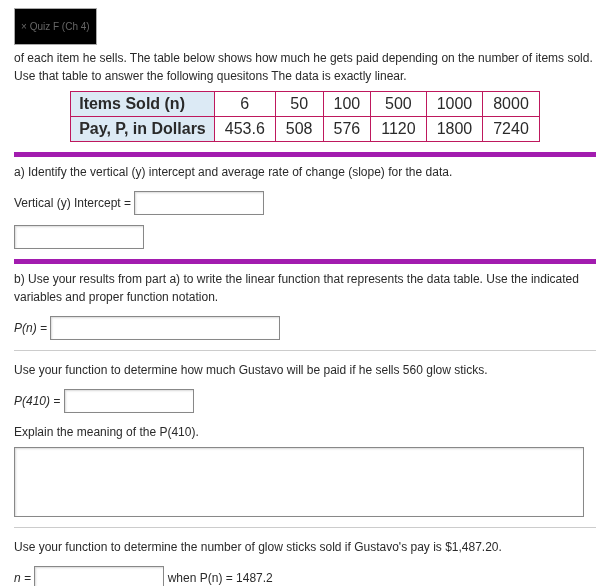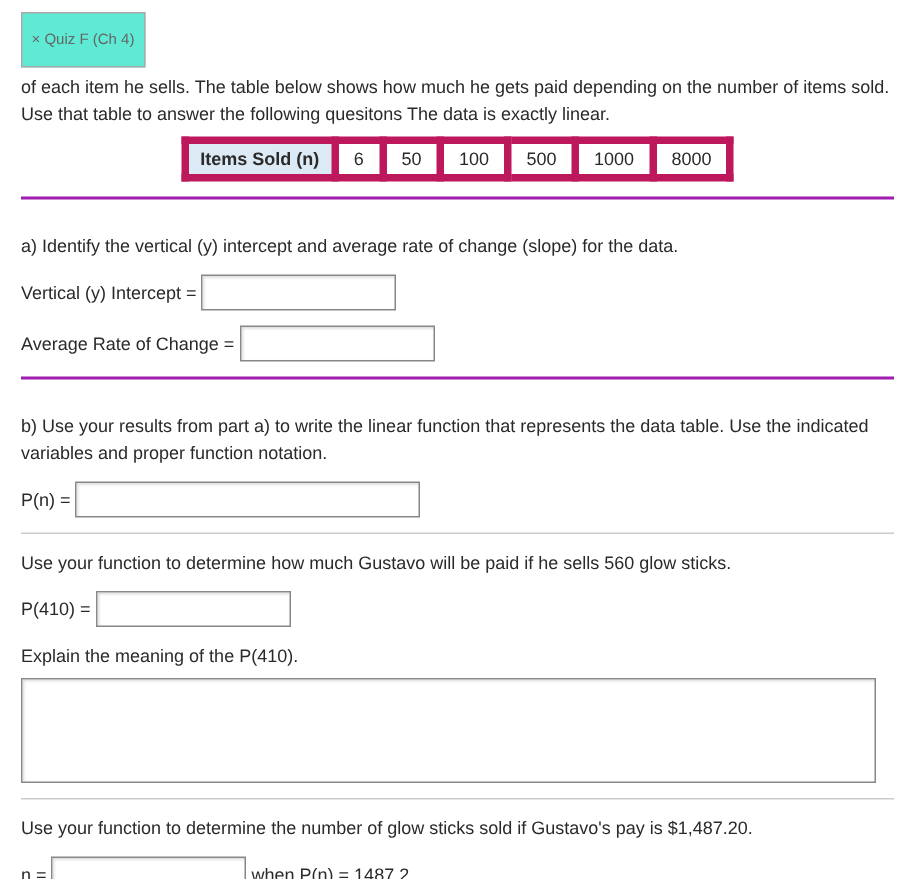--- a/index.html
+++ b/index.html
@@ -1,63 +1,71 @@
 <!DOCTYPE html>
 <html><head>
 <meta charset="utf-8">
 <style>
 body{margin:0;font-family:Verdana,Geneva,sans-serif;font-size:12px;color:#2a2a2a;background:#f5f5f5;width:610px}
 .page{background:#fff;padding:8px 14px 20px 14px;min-height:586px;box-sizing:border-box}
 .intro{line-height:1.5;margin-bottom:6px}
 table.data{border-collapse:collapse;margin:4px auto 10px auto}
-table.data td,table.data th{border:5px solid #be185d;padding:3px 10px;text-align:center;font-size:12px}
+table.data td,table.data th{border:1px solid #be185d;padding:3px 10px;text-align:center;font-size:16px}
 table.data th{background:#dceaf5;font-weight:bold;text-align:left;padding:3px 8px}
-.section-border{border-top:2px solid #a21caf;padding-top:16px;margin-top:8px}
+.section-border{border-top:5px solid #a21caf;padding-top:0;margin-top:8px}
 .qtext{margin:6px 0;line-height:1.5}
 .inline-label{display:inline-block;vertical-align:middle}
 input.field{border:1px solid #888;height:22px;background:#fff;box-shadow:inset 1px 1px 2px rgba(0,0,0,.15);vertical-align:middle;padding:0 4px;font-size:12px}
 .w120{width:120px}
 .w160{width:160px}
 .w220{width:220px}
 textarea.field{border:1px solid #888;background:#fff;box-shadow:inset 1px 1px 2px rgba(0,0,0,.15);width:560px;height:60px;display:block;margin:6px 0;padding:4px;font-family:inherit;font-size:12px;resize:none}
 .row{margin:10px 0}
 .hr{border-top:1px solid #ccc;margin:10px 0}
-.tabicon{background:#5eead4;border:1px solid #aaa;display:inline-block;padding:12px 6px;font-size:10px;color:#666;margin-bottom:4px}
-.ital{}
+.tabicon{background:#000000;border:1px solid #aaa;display:inline-block;padding:12px 6px;font-size:10px;color:#666;margin-bottom:4px}
+.ital{font-style:italic}
 </style>
 </head>
 <body>
 
 <div class="page">
   <div class="tabicon">× <span>Quiz F (Ch 4)</span></div>
 
   <div class="intro">of each item he sells. The table below shows how much he gets paid depending on the number of items sold. Use that table to answer the following quesitons The data is exactly linear.</div>
 
   <table class="data">
     <tbody>
         <tr>
       <th>Items Sold (n)</th>
       <td>6</td>
       <td>50</td>
       <td>100</td>
       <td>500</td>
       <td>1000</td>
       <td>8000</td>
     </tr>
+    <tr>
+      <th>Pay, P, in Dollars</th>
+      <td>453.6</td>
+      <td>508</td>
+      <td>576</td>
+      <td>1120</td>
+      <td>1800</td>
+      <td>7240</td>
+    </tr>
   </tbody>
     </table>
 
   <div class="section-border">
     <div class="qtext">a) Identify the vertical (y) intercept and average rate of change (slope) for the data.</div>
     <div class="row">
       <span class="inline-label">Vertical (y) Intercept =</span>
       <input class="field w120" style="">
     </div>
     <div class="row">
-      <span class="inline-label">Average Rate of Change =</span>
       <input class="field w120" style="">
     </div>
   </div>
 
   <div class="section-border">
     <div class="qtext">b) Use your results from part a) to write the linear function that represents the data table. Use the indicated variables and proper function notation.</div>
     <div class="row">
       <span class="inline-label ital">P(n) =</span>
       <input class="field w220" style="">
     </div>

